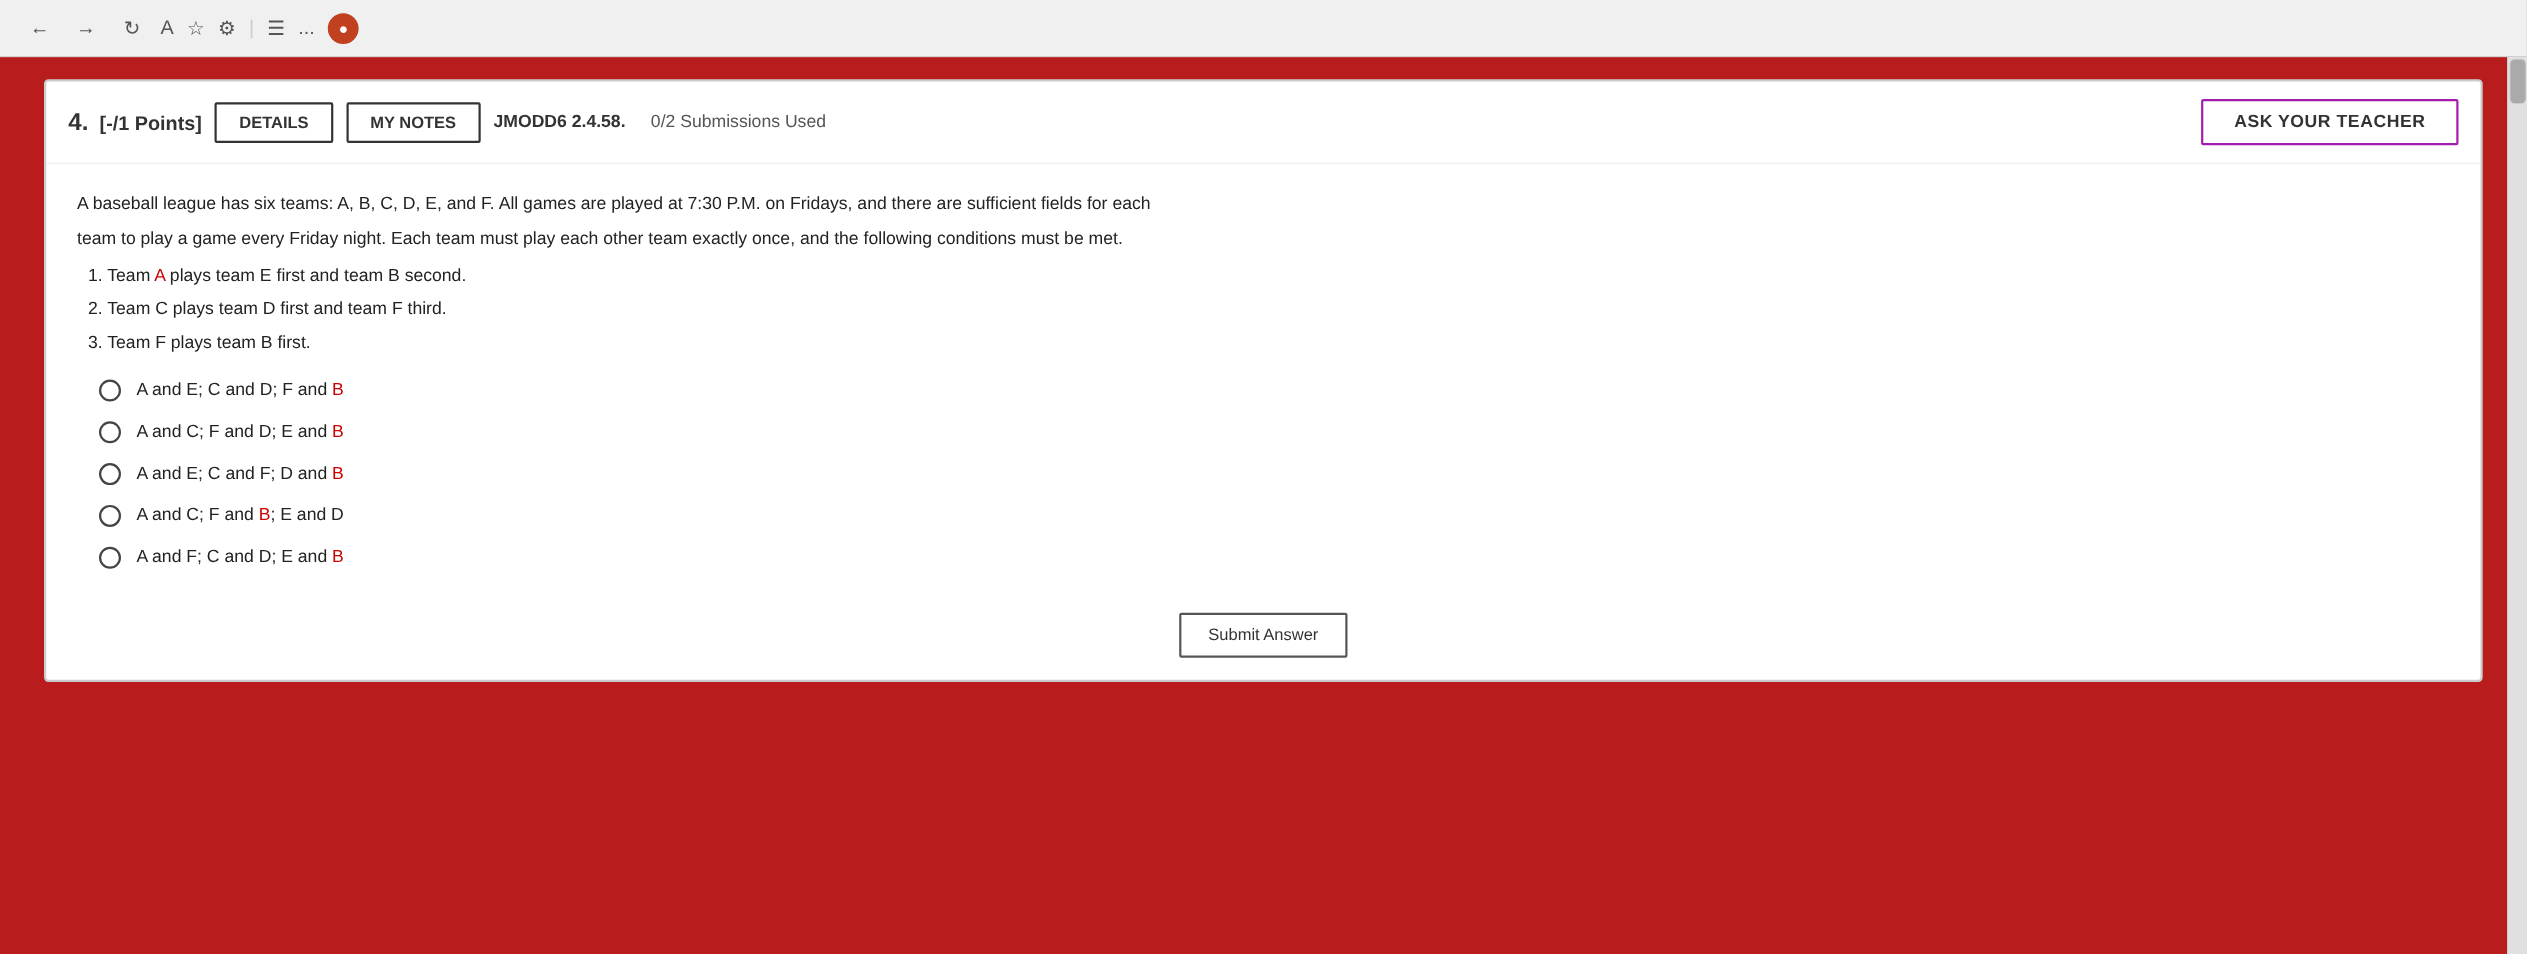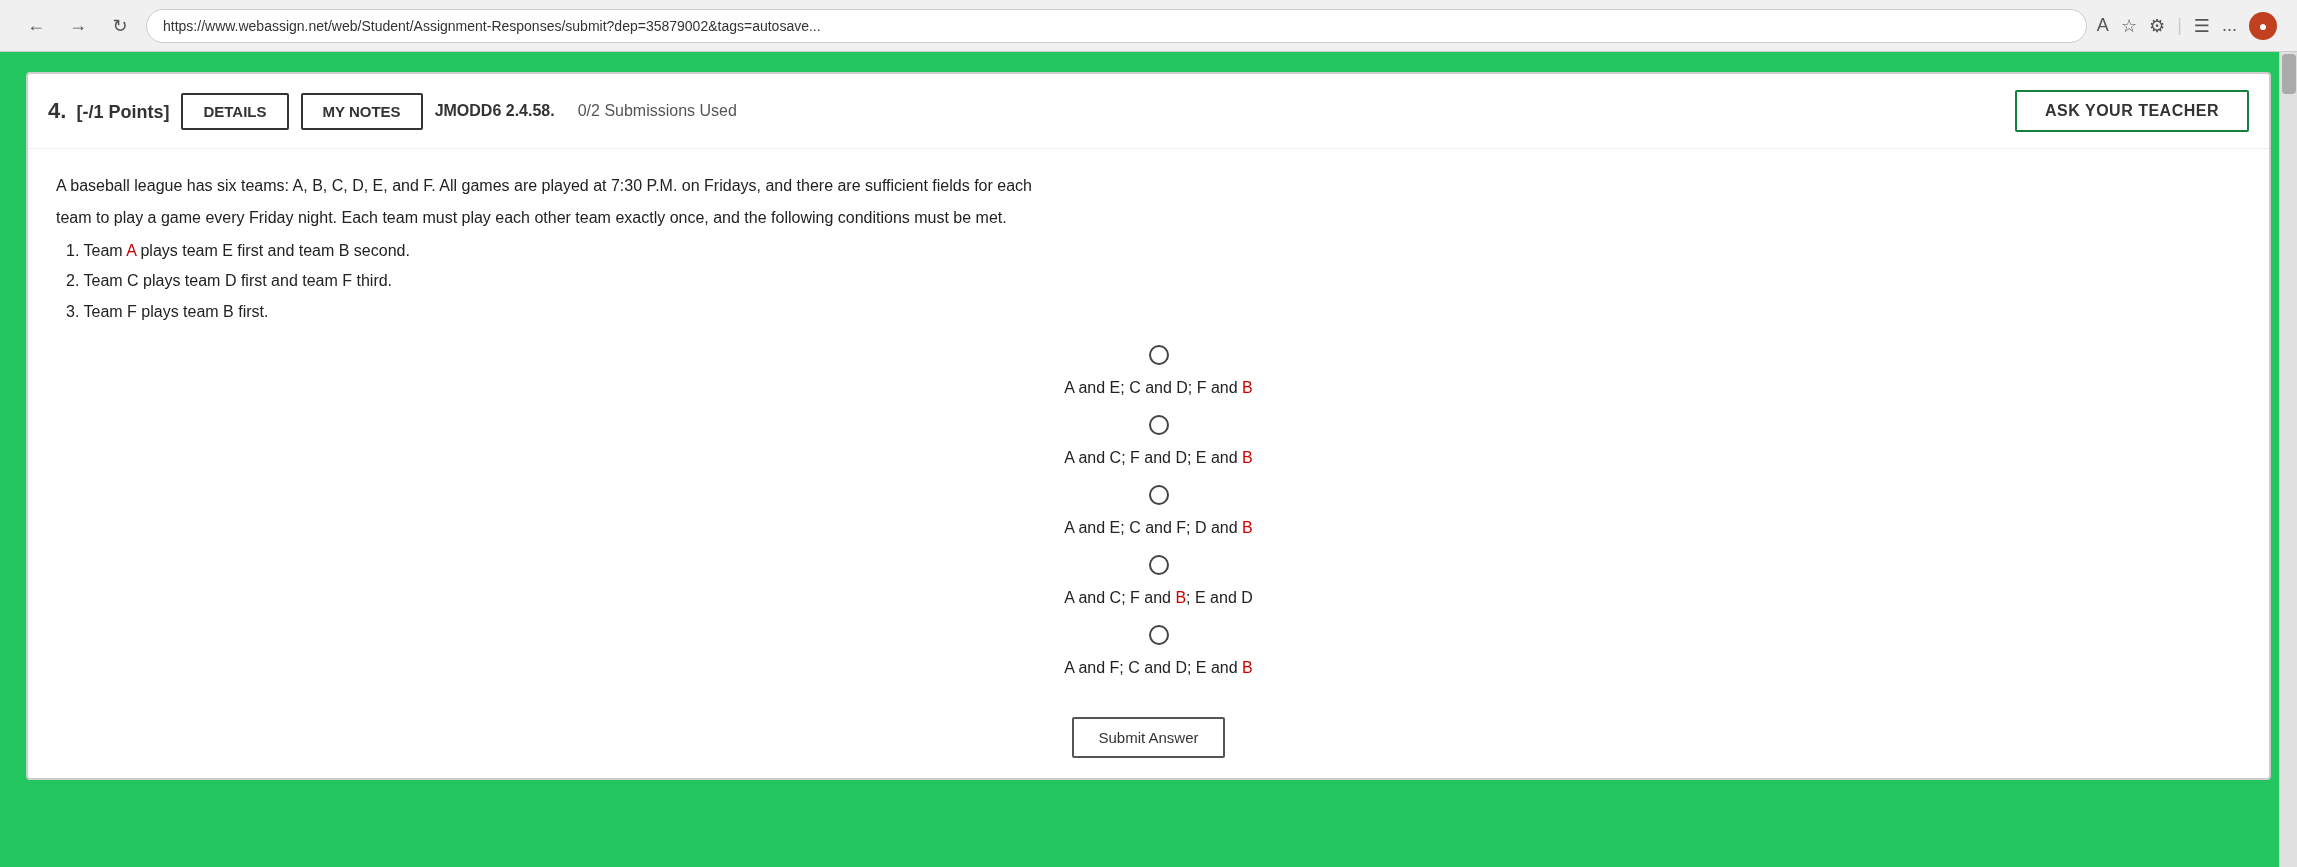--- a/index.html
+++ b/index.html
@@ -60,22 +60,22 @@
 
     .browser-icon-btn {
       background: transparent;
       border: none;
       cursor: pointer;
       font-size: 18px;
       color: #555;
     }
 
     .page-content {
-      background: #22c55e;
-      padding: 20px 26px;
+      background: #b91c1c;
+      padding: 20px 40px;
       min-height: 815px;
     }
 
     .question-card {
       background: white;
       border: 2px solid #ccc;
       border-radius: 4px;
       padding: 0;
       margin-bottom: 20px;
     }
@@ -118,21 +118,21 @@
     .question-code {
       font-weight: bold;
     }
 
     .submissions-used {
       color: #555;
     }
 
     .ask-teacher-btn {
       margin-left: auto;
-      border: 2px solid #15803d;
+      border: 2px solid #a21caf;
       background: white;
       padding: 10px 28px;
       font-size: 16px;
       font-weight: bold;
       cursor: pointer;
       border-radius: 2px;
       color: #333;
       letter-spacing: 0.5px;
     }
 
@@ -176,21 +176,20 @@
       flex-direction: column;
       gap: 18px;
       padding-left: 20px;
     }
 
     .option-item {
       display: flex;
       align-items: center;
       gap: 14px;
       cursor: pointer;
-      flex-direction: column;
     }
 
     .option-radio {
       width: 20px;
       height: 20px;
       border: 2px solid #444;
       border-radius: 50%;
       background: white;
       flex-shrink: 0;
       cursor: pointer;
@@ -240,21 +239,20 @@
       margin: 2px auto;
     }
   </style>
 </head>
 <body>
 
 <div class="browser-bar">
   <button class="nav-btn">←</button>
   <button class="nav-btn">→</button>
   <button class="nav-btn">↻</button>
-  <input class="url-bar" type="text" value="https://www.webassign.net/web/Student/Assignment-Responses/submit?dep=35879002&amp;tags=autosave..." style="">
   <span class="browser-icons">
     <span>A</span>
     <button class="browser-icon-btn">☆</button>
     <button class="browser-icon-btn">⚙</button>
     <span style="color:#ccc;">|</span>
     <button class="browser-icon-btn">☰</button>
     <button class="browser-icon-btn">...</button>
     <button class="browser-icon-btn" style="width:28px;height:28px;border-radius:50%;background:#c04020;color:white;font-size:14px;display:flex;align-items:center;justify-content:center;">●</button>
   </span>
 </div>

